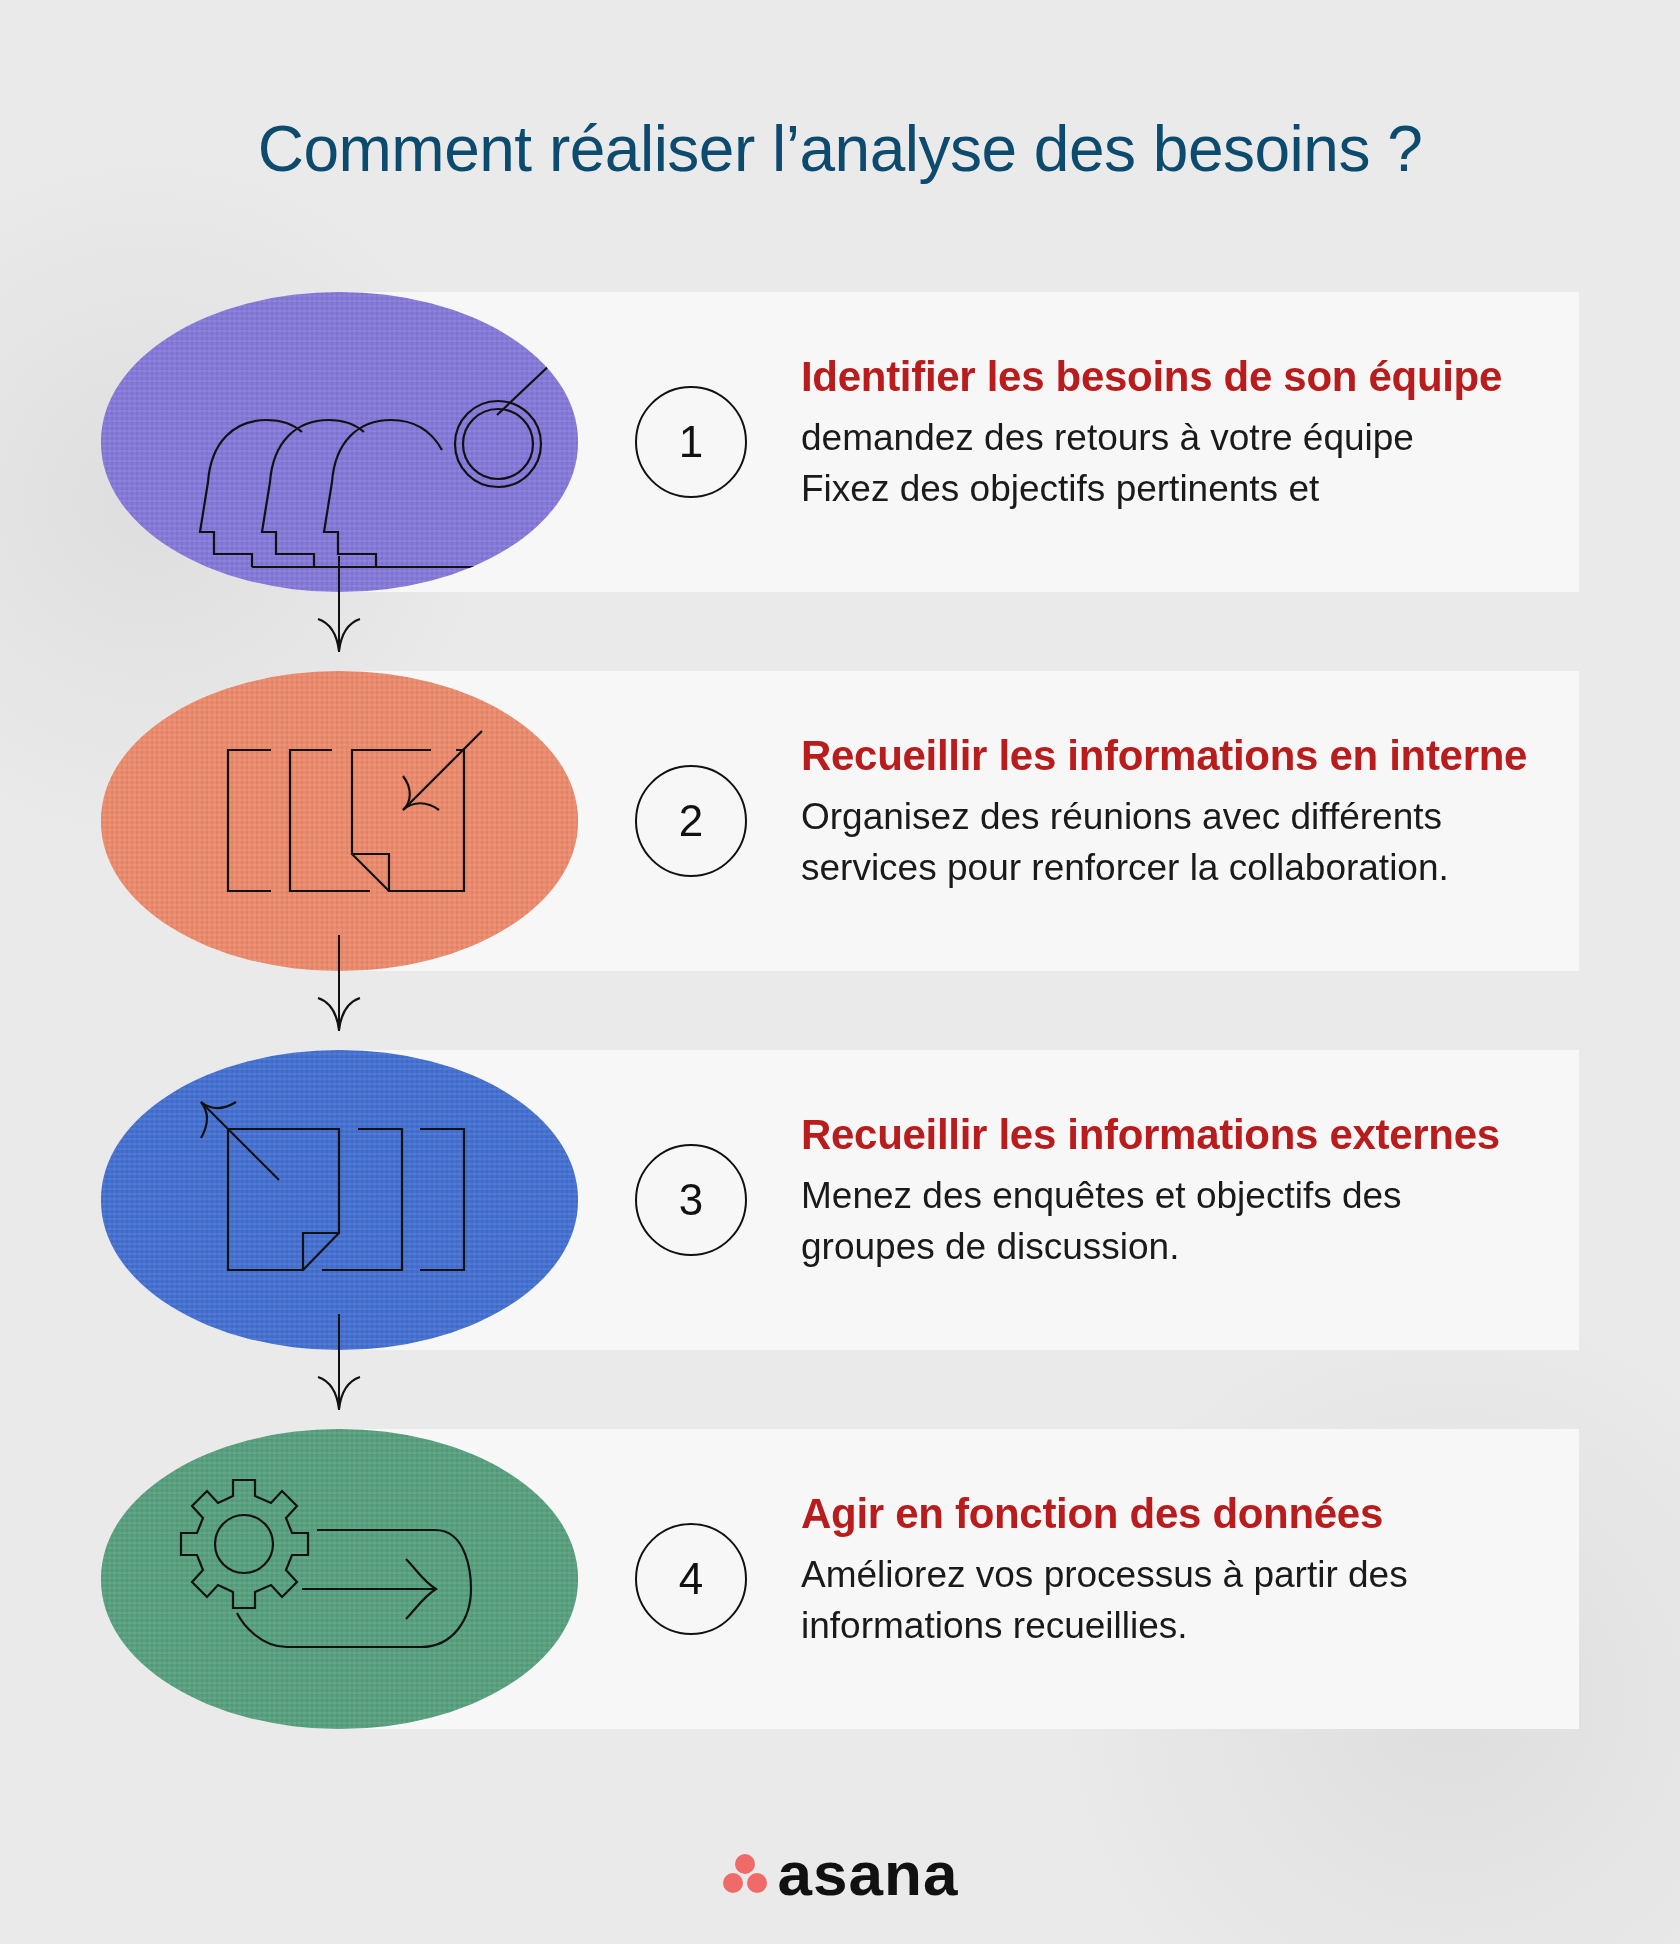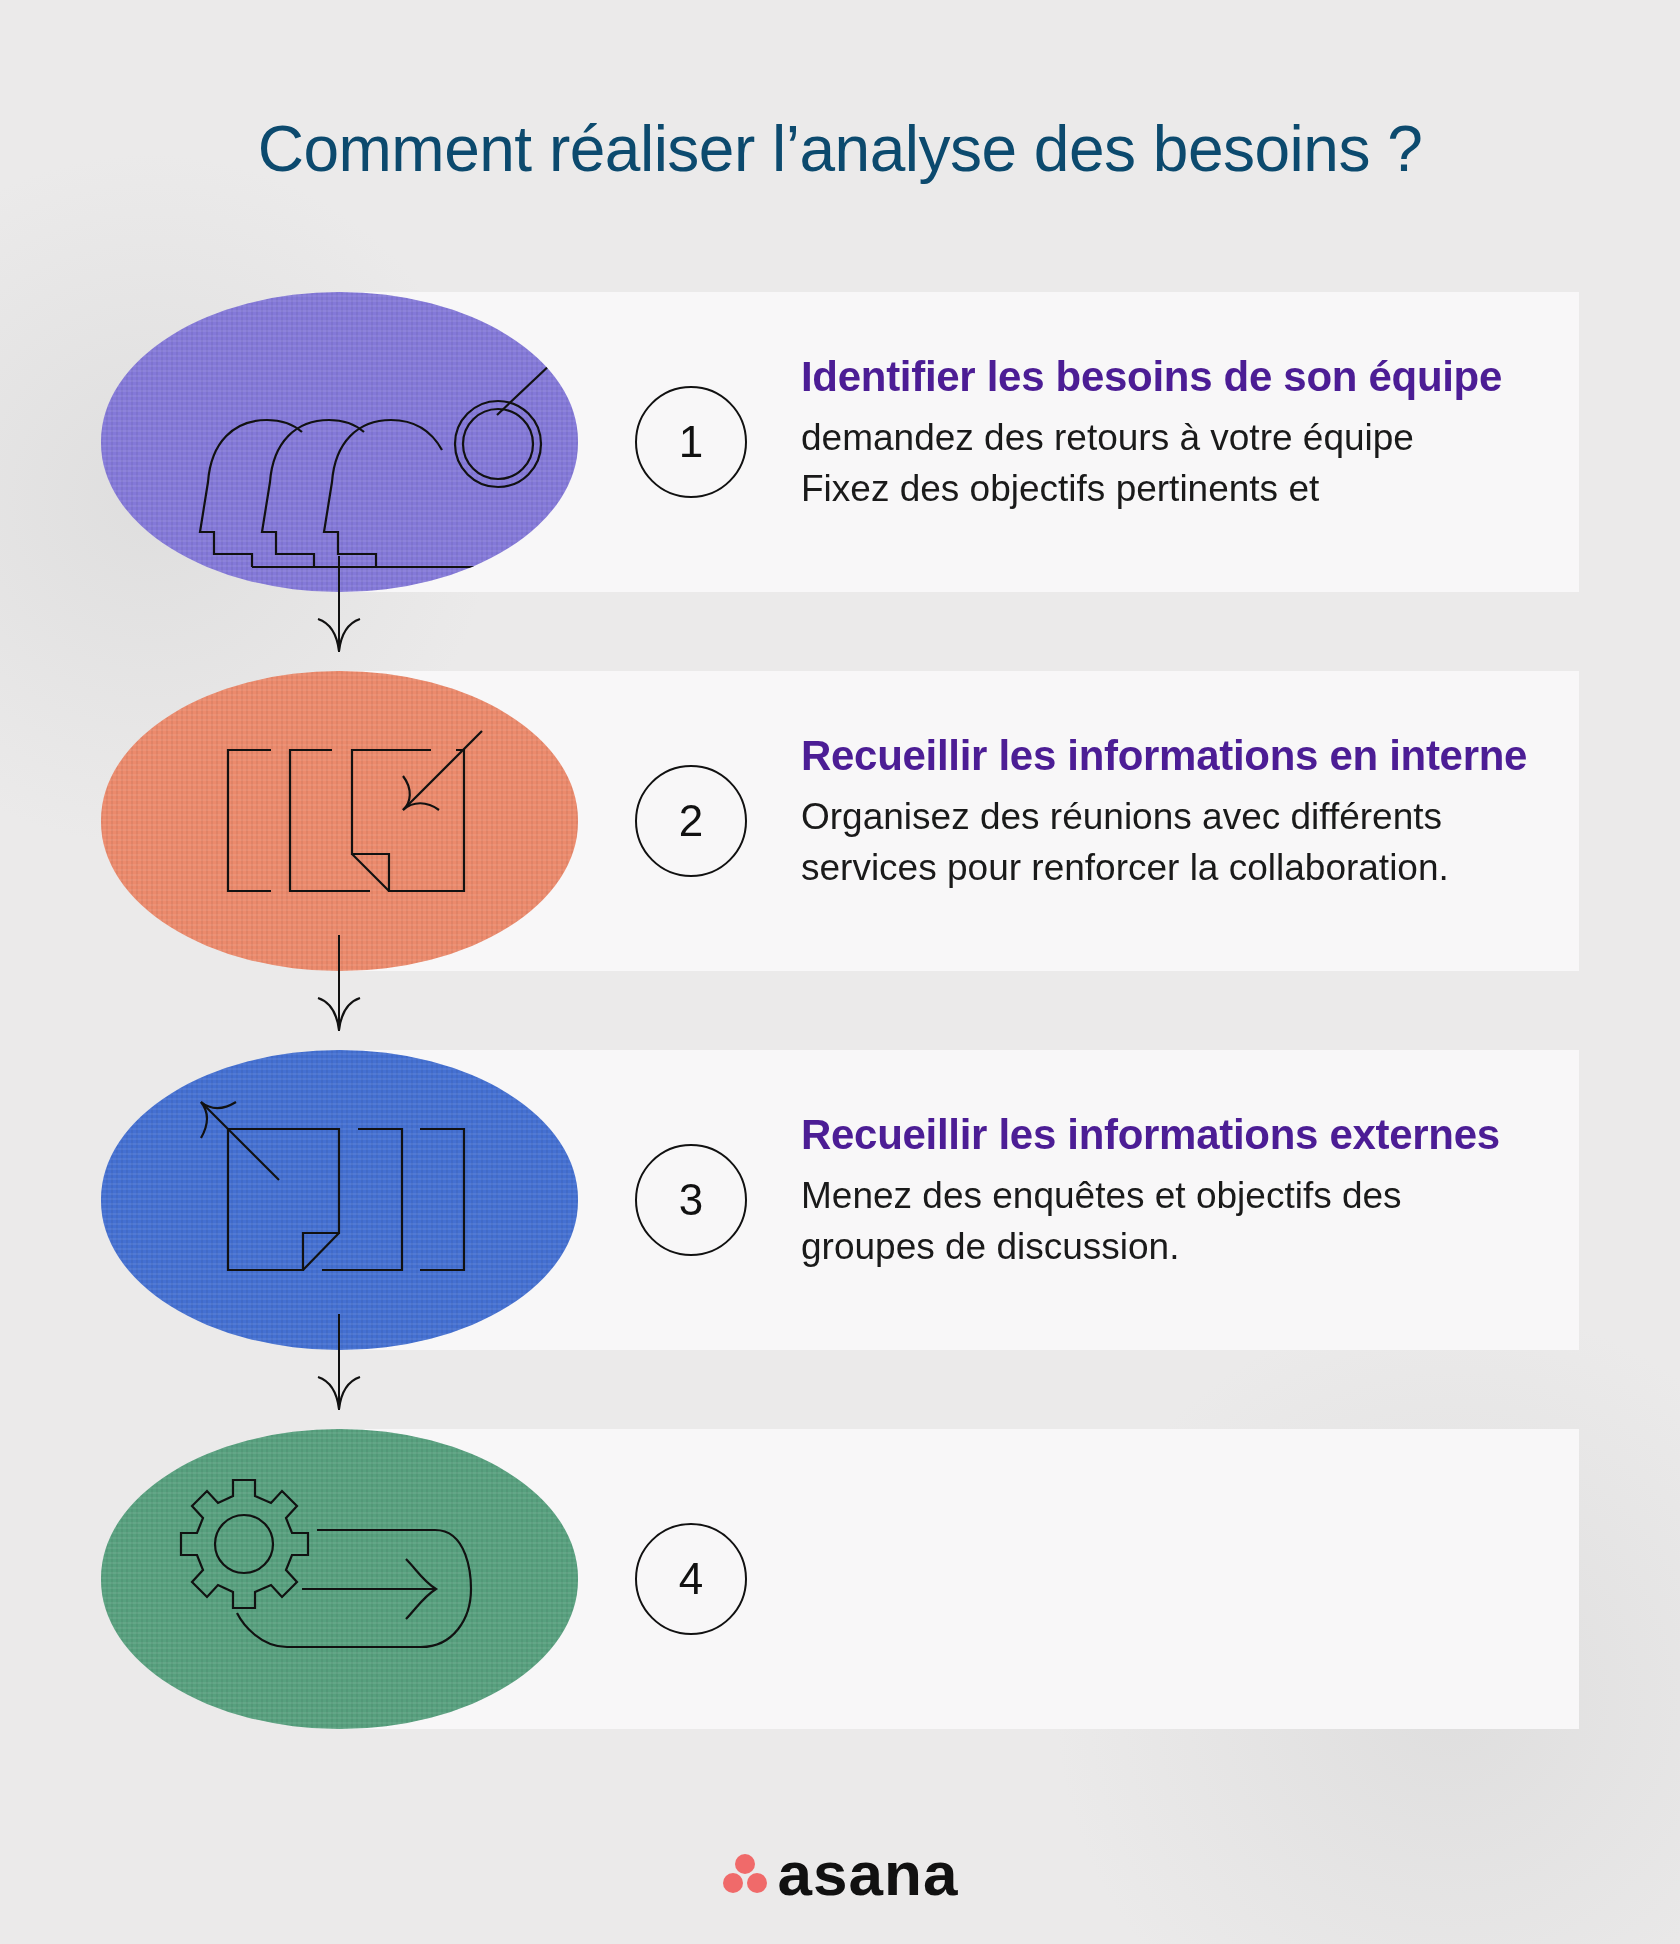--- a/index.html
+++ b/index.html
@@ -38,21 +38,21 @@
         repeating-linear-gradient(90deg, rgba(0,0,0,0.05) 0 2px, transparent 2px 5px);
     }
     .step-pill svg { position: absolute; left: 0; top: 0; z-index: 1; }
     .step-number {
       position: absolute; left: 534px; top: 94px;
       width: 112px; height: 112px; border: 2.5px solid #111; border-radius: 50%;
       display: flex; align-items: center; justify-content: center;
       font-size: 44px; font-weight: 400; color: #111;
     }
     .step-text { position: absolute; left: 700px; top: 60px; right: 40px; }
-    .step-heading { font-size: 42px; font-weight: 700; color: #4c1d95; letter-spacing: -0.3px; line-height: 1.2; }
+    .step-heading { font-size: 42px; font-weight: 700; color: #b91c1c; letter-spacing: -0.3px; line-height: 1.2; }
     .step-desc { margin-top: 10px; font-size: 37px; font-weight: 400; color: #1a1a1a; line-height: 51px; }
     .connector {
       position: absolute; left: 338px; width: 2px; background: #111;
     }
     .connector-head { position: absolute; left: 310px; }
     .logo {
       position: absolute; top: 1838px; left: 0; right: 0;
       display: flex; justify-content: center; align-items: center; gap: 10px;
     }
     .logo-text { font-size: 62px; font-weight: 700; color: #111; letter-spacing: 1px; }
@@ -152,20 +152,27 @@
   <div class="step-pill" style="background:#57a07e;">
     <svg width="477" height="300" viewBox="0 0 477 300" fill="none" stroke="#111" stroke-width="2.2">
       <path d="M132,51 L154,51 L154,67 L170,74 L181,62 L196,77 L185,89 L191,104 L207,104 L207,126 L191,126 L185,141 L196,153 L181,168 L170,156 L154,163 L154,179 L132,179 L132,163 L117,156 L106,168 L91,153 L102,141 L96,126 L80,126 L80,104 L96,104 L102,89 L91,77 L106,62 L117,74 L132,67 Z"></path>
       <circle cx="143" cy="115" r="29"></circle>
       <path d="M216,101 L334,101 C367,101 370,147 370,160 C370,190 352,218 320,218 L186,218 C160,218 142,196 136,184"></path>
       <path d="M201,160 L335,160"></path>
       <path d="M305,130 C315,140 322,152 335,160 C322,168 315,180 305,190"></path>
     </svg>
   </div>
   <div class="step-number">4</div>
+  <div class="step-text">
+    <div class="step-heading">Agir en fonction des données</div>
+    <div class="step-desc">
+      <div>Améliorez vos processus à partir des</div>
+      <div>informations recueillies.</div>
+    </div>
+  </div>
 </div>
 
 <div class="logo">
   <svg width="46" height="42" viewBox="0 0 46 42">
     <circle cx="23" cy="11" r="10" fill="#f06a6a"></circle>
     <circle cx="11" cy="30" r="10" fill="#f06a6a"></circle>
     <circle cx="35" cy="30" r="10" fill="#f06a6a"></circle>
   </svg>
   <span class="logo-text">asana</span>
 </div>

